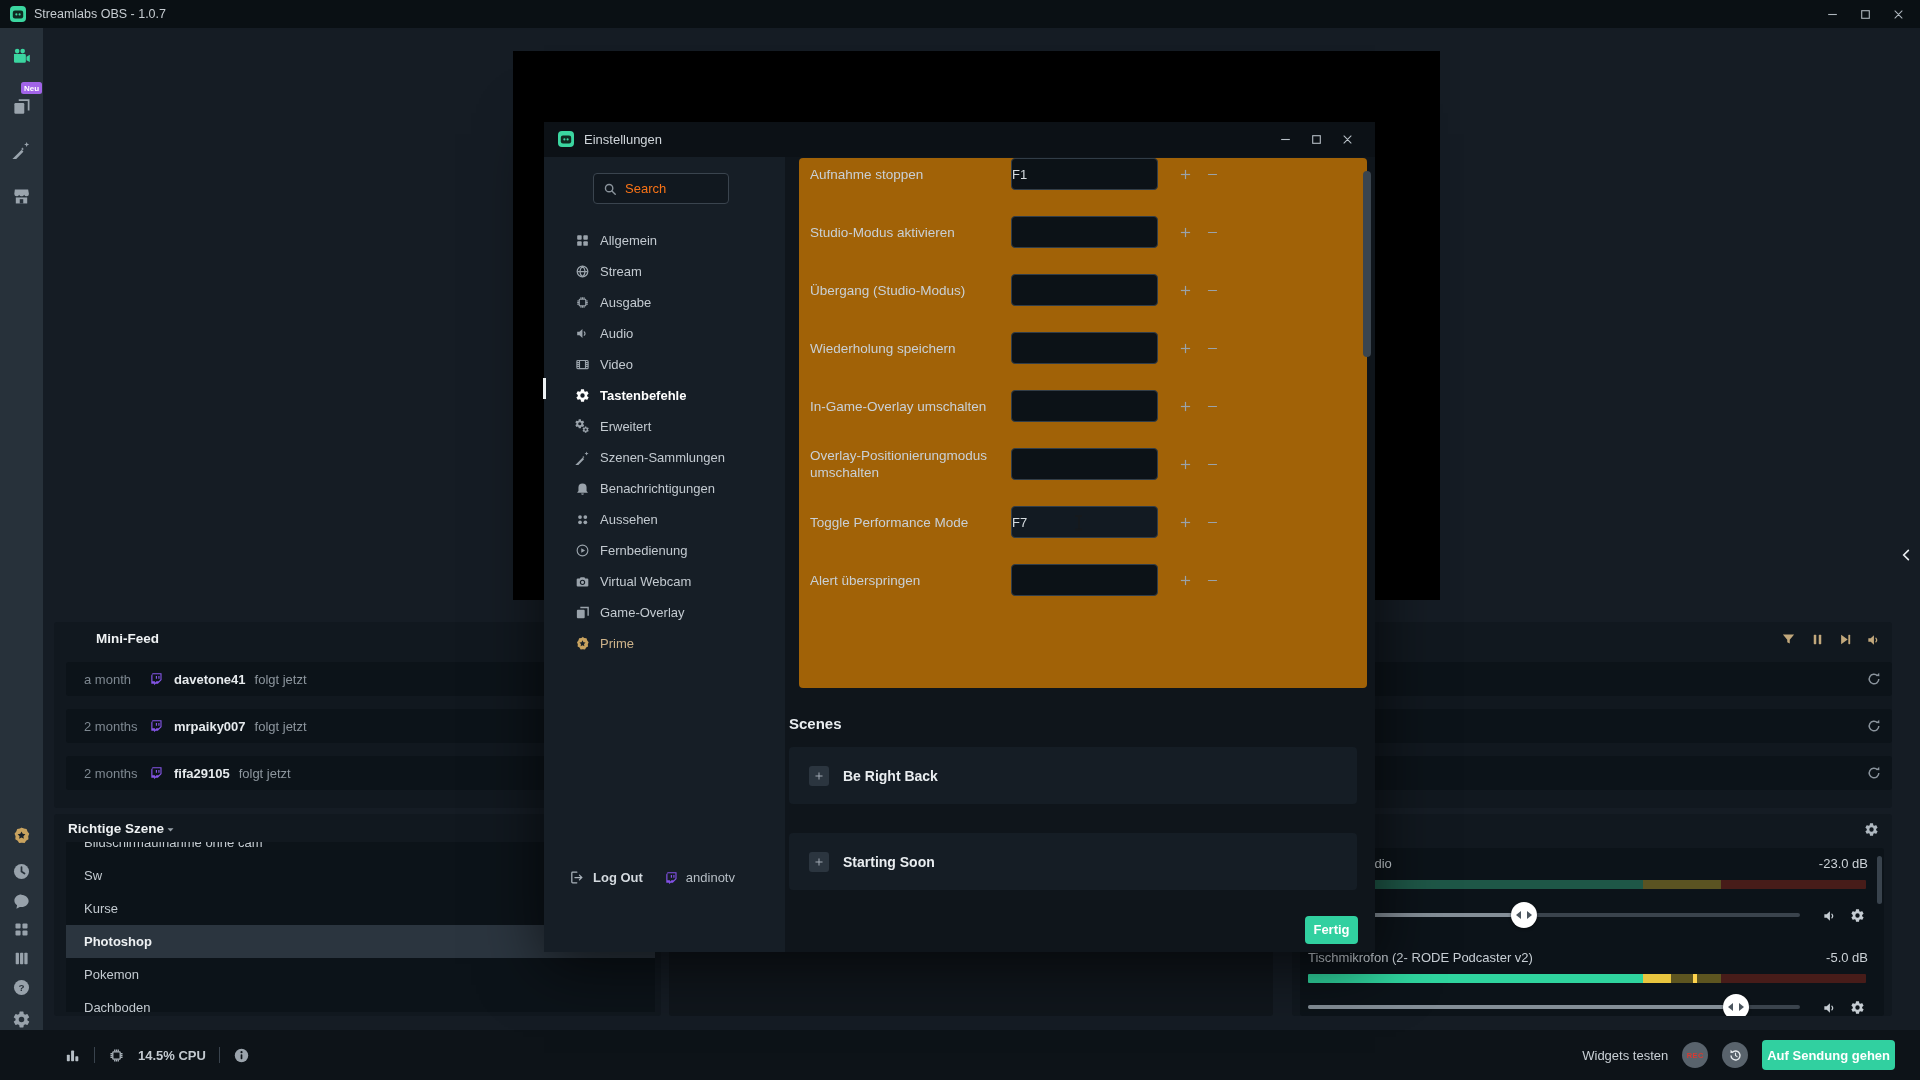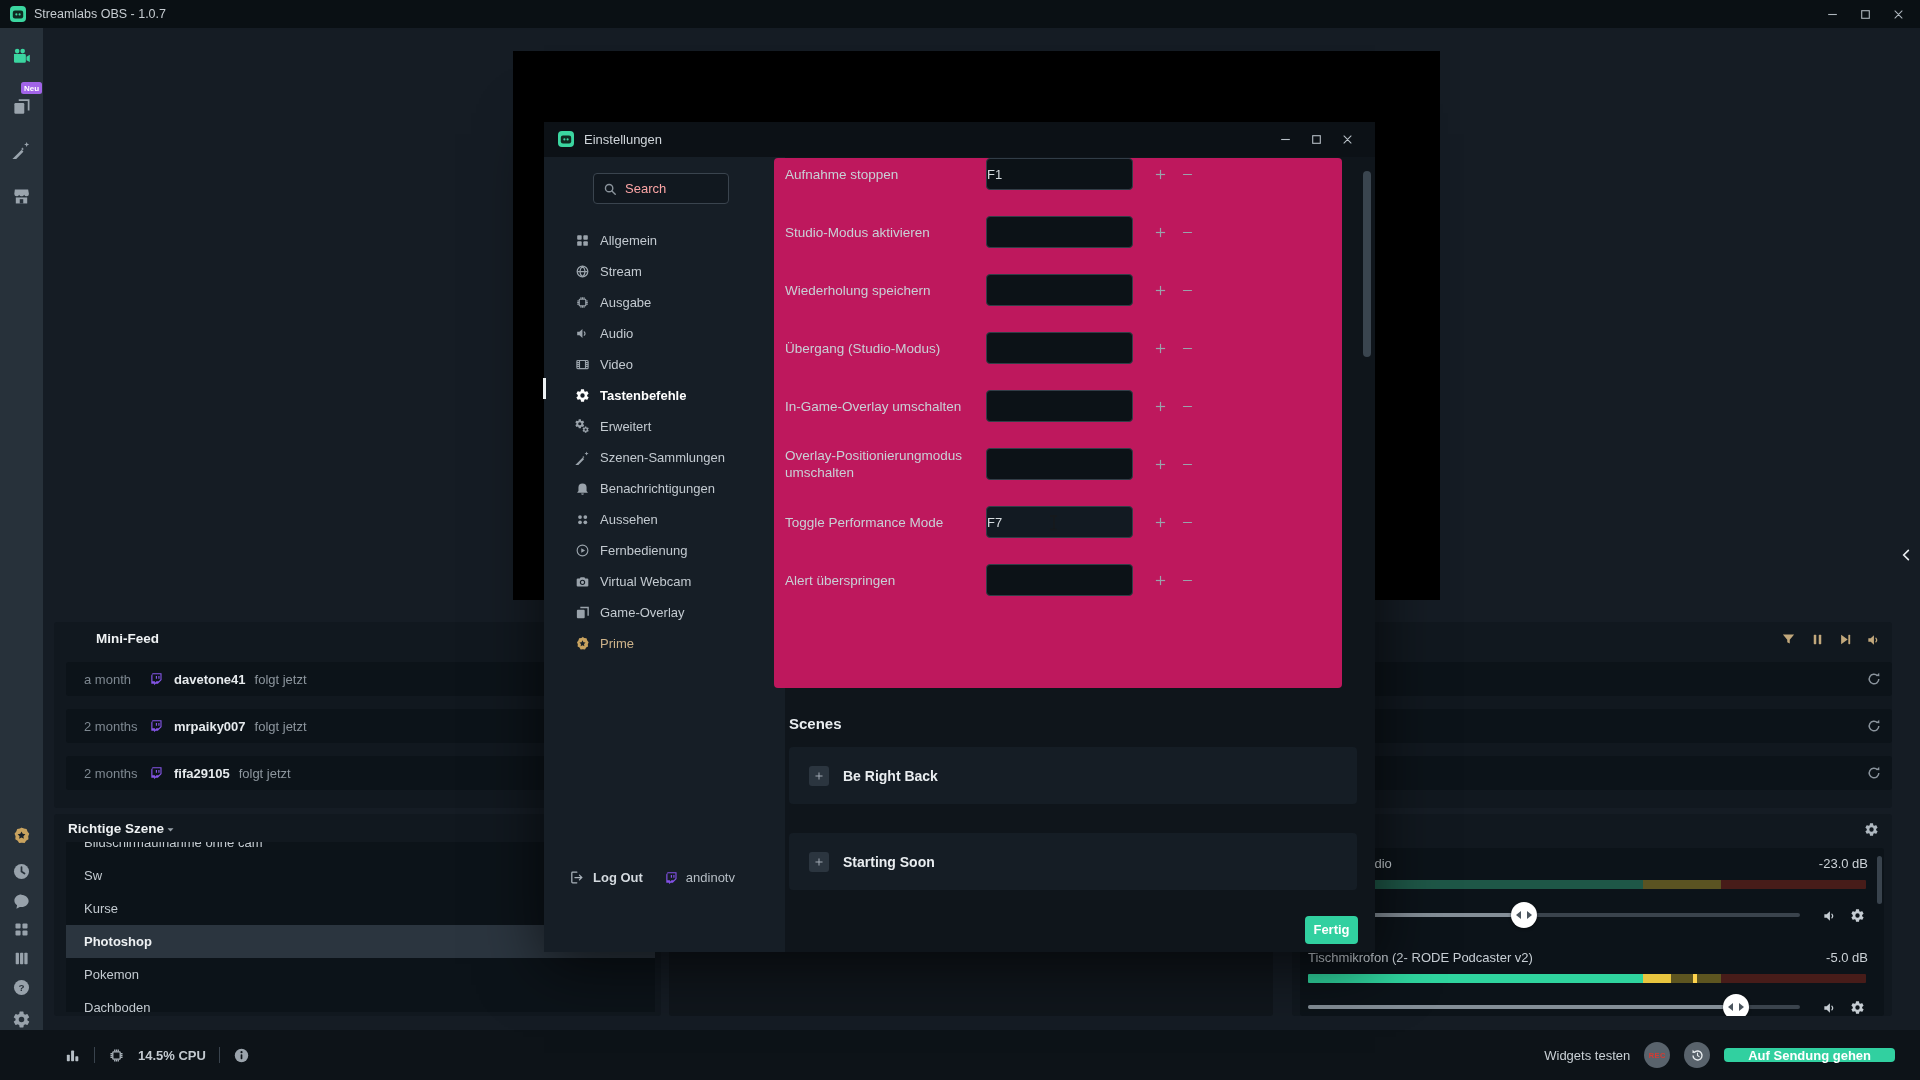--- a/index.html
+++ b/index.html
@@ -100,54 +100,54 @@
   #sb-chart{width:17px;height:17px;color:#b6bfc6;}
   #sb-cpuic{width:17px;height:17px;color:#aab3ba;}
   #sb-cputxt{font-size:13px;color:#c3cad0;font-weight:bold;}
   #sb-info{width:17px;height:17px;color:#9aa3ab;}
   #sb-right{right:25px;top:0;height:50px;display:flex;align-items:center;gap:14px;position:absolute;}
   #sb-widgets{font-size:13px;color:#c9d0d5;}
   .sb-circ{width:26px;height:26px;border-radius:50%;background:#59636c;display:flex;
     align-items:center;justify-content:center;}
   #sb-rec{color:#d93a31;font-size:7.5px;font-weight:bold;letter-spacing:.4px;}
   #sb-hist{width:15px;height:15px;color:#e8ecef;}
-  #sb-golive{height:14px;padding:0 24px;border-radius:4px;background:#31d0a0;color:#fff;
+  #sb-golive{height:30px;padding:0 5px;border-radius:4px;background:#31d0a0;color:#fff;
     font-size:13px;font-weight:bold;display:flex;align-items:center;border:none;}
 
   
   #dialog{left:544px;top:122px;width:831px;height:830px;background:#161e26;z-index:40;
     box-shadow:0 12px 60px rgba(0,0,0,.65);}
   #dlg-header{left:0;top:0;width:831px;height:35px;background:#0c1116;}
   #dlg-logo{left:14px;top:9px;width:16px;height:16px;background:#3bd6a0;border-radius:4px;}
   #dlg-title{left:40px;top:0;line-height:35px;font-size:13px;color:#cfd5da;}
   .dlg-wbtn{top:11px;width:13px;height:13px;color:#b8c0c7;}
   #dlg-min{left:735px;} #dlg-max{left:766px;} #dlg-close{left:797px;}
   #dlg-content{left:241px;top:35px;width:590px;height:795px;background:#0f151b;}
 
   #dlg-search{left:49px;top:51px;width:136px;height:31px;border:1px solid #3a444e;border-radius:4px;
     background:#11181f;display:flex;align-items:center;box-sizing:border-box;}
   #dlg-search .ic{width:14px;height:14px;margin:0 8px 0 9px;color:#8a939b;}
-  #dlg-search-ph{font-size:13px;color:#fca5a5;}
+  #dlg-search-ph{font-size:13px;color:#f97316;}
 
   #dlg-nav{left:0;top:103px;width:241px;}
   .nav-item{height:31px;display:flex;align-items:center;padding-left:31px;cursor:default;}
   .nav-ic{width:15px;height:15px;color:#9aa3ab;margin-right:10px;flex:none;}
   .nav-label{font-size:13px;color:#c3cad0;white-space:nowrap;}
   .nav-item.active .nav-label{color:#fff;font-weight:bold;}
   .nav-item.active .nav-ic{color:#fff;}
   .nav-item.prime .nav-ic{color:#c9a35f;}
   .nav-item.prime .nav-label{color:#cdb38a;}
 
   #dlg-logout{left:25px;top:748px;display:flex;align-items:center;}
   #lo-ic{width:15px;height:15px;color:#aab3bb;margin-right:9px;}
   #lo-label{font-size:13px;font-weight:bold;color:#d3d9de;}
   #lo-tw{width:14px;height:14px;color:#8451e8;margin-left:22px;margin-right:7px;}
   #lo-user{font-size:13px;color:#b6bec5;}
 
-  #hkpanel{left:230px;top:36px;width:568px;height:530px;background:#be185d;border-radius:4px;overflow:hidden;}
+  #hkpanel{left:255px;top:36px;width:568px;height:530px;background:#a16207;border-radius:4px;overflow:hidden;}
   .hk-row{display:flex;align-items:center;margin-bottom:26px;padding-left:11px;height:32px;}
   .hk-row:nth-child(8),.hk-row:nth-child(9){margin-top:12px;}
   .hk-label{width:190px;margin-right:11px;font-size:13.5px;line-height:17px;color:#c9d0d6;}
   .hk-input{position:relative;width:147px;height:32px;box-sizing:border-box;background:#0c1217;
     border:1px solid #323d47;border-radius:4px;display:flex;align-items:center;flex:none;}
   .hk-value{font-size:13px;color:#d5dbdf;}
   .hk-row.focused .hk-input{background:#121a22;}
   .ibeam{display:none;}
   .hk-row.focused .ibeam{display:block;position:absolute;left:62px;top:8px;width:9px;height:16px;}
   .ibeam::before{content:"";position:absolute;left:4px;top:1px;width:1.6px;height:14px;background:#15191d;}
@@ -702,39 +702,39 @@
               <rect x="3.5" y="10.9" width="17" height="2.2"></rect>
             </svg>
           </span>
           <span class="ic hk-minus">
             <svg viewBox="0 0 24 24" fill="currentColor">
               <rect x="3.5" y="10.9" width="17" height="2.2" rx="1"></rect>
             </svg>
           </span>
         </div>
         <div class="hk-row">
-          <div class="hk-label">Wiederholung speichern</div>
+          <div class="hk-label">Übergang (Studio-Modus)</div>
           <div class="hk-input">
             <span class="hk-value"></span>
 
           </div>
           <span class="ic hk-plus">
             <svg viewBox="0 0 24 24" fill="currentColor">
               <rect x="10.9" y="3.5" width="2.2" height="17"></rect>
               <rect x="3.5" y="10.9" width="17" height="2.2"></rect>
             </svg>
           </span>
           <span class="ic hk-minus">
             <svg viewBox="0 0 24 24" fill="currentColor">
               <rect x="3.5" y="10.9" width="17" height="2.2" rx="1"></rect>
             </svg>
           </span>
         </div>
         <div class="hk-row">
-          <div class="hk-label">Übergang (Studio-Modus)</div>
+          <div class="hk-label">Wiederholung speichern</div>
           <div class="hk-input">
             <span class="hk-value"></span>
 
           </div>
           <span class="ic hk-plus">
             <svg viewBox="0 0 24 24" fill="currentColor">
               <rect x="10.9" y="3.5" width="2.2" height="17"></rect>
               <rect x="3.5" y="10.9" width="17" height="2.2"></rect>
             </svg>
           </span>

